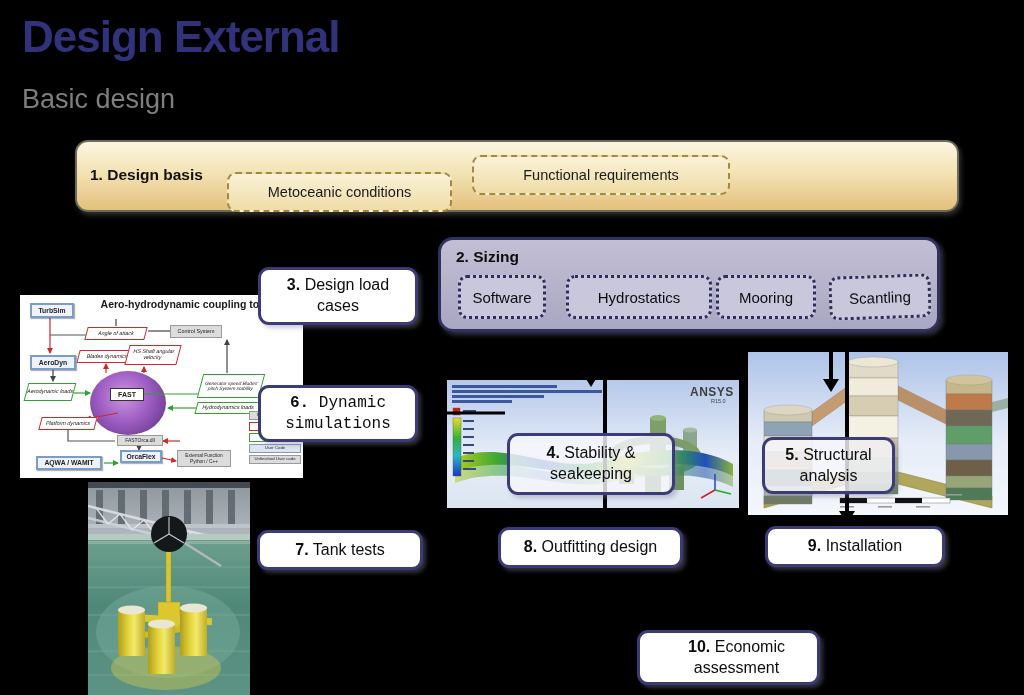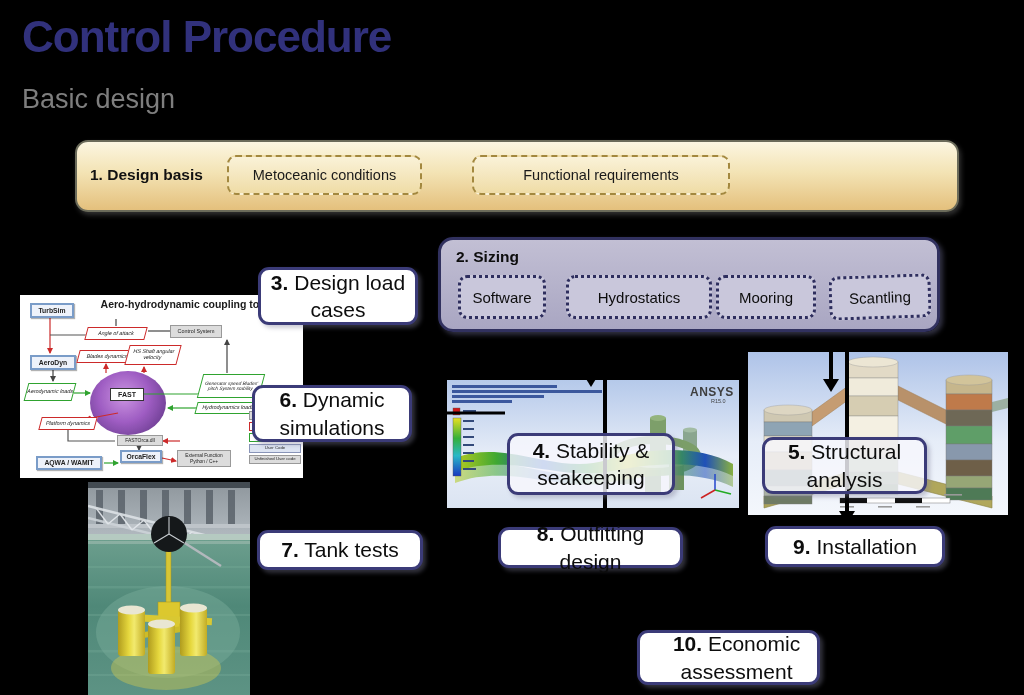--- a/index.html
+++ b/index.html
@@ -19,21 +19,21 @@
   
   .sizing{left:438px;top:237px;width:502px;height:95px;border:3px solid #31315F;border-radius:15px;
           background:linear-gradient(#C2BFD4,#A9A6C2);box-shadow:3px 3px 5px rgba(90,90,120,.55);box-sizing:border-box;}
   .sizing-label{left:15px;top:8px;font-size:15.5px;font-weight:bold;color:#0d0d0d;}
   .dotbox{border:3px dotted #2E2E5E;border-radius:9px;background:#C9C7DB;display:flex;align-items:center;
           justify-content:center;font-size:15px;color:#0d0d0d;top:35px;height:44px;box-sizing:border-box;}
 
   
   .stepbox{background:#fff;border:3px solid #3B3B78;border-radius:11px;display:flex;align-items:center;justify-content:center;
            box-shadow:3px 3px 4px rgba(125,125,150,.4);box-sizing:border-box;padding:2px 8px;}
-  .stepbox .txt{text-align:center;font-size:21px;line-height:1.3;color:#0d0d0d;}
+  .stepbox .txt{text-align:center;font-size:16px;line-height:1.3;color:#0d0d0d;}
   .stepbox .num{font-weight:bold;}
   .glass{background:rgba(247,247,252,.82);margin-top:48px;}
 
   
   .diagram{left:20px;top:295px;width:283px;height:183px;background:#fff;overflow:hidden;font-size:6px;}
   .fc{position:absolute;display:flex;align-items:center;justify-content:center;text-align:center;line-height:1.1;color:#222;box-sizing:border-box;}
   .fc-title{font-weight:bold;font-size:10.5px;color:#1a1a1a;}
   .fc-blue{background:#eef2fa;border:2px solid #7a9cc8;font-weight:bold;font-size:6.8px;box-shadow:1px 1px 1px rgba(0,0,0,.3);}
   .fc-gray{background:#dcdcdc;border:1px solid #999;font-size:5.4px;}
   .fc-red{background:#fff;border:1.5px solid #cc2a2a;font-size:5.4px;transform:skewX(-15deg);}
@@ -45,21 +45,21 @@
 
   
   .imgbox{overflow:hidden;}
   .smalltextbar{position:absolute;background:#1a3a8a;opacity:.8;height:2.5px;}
 </style>
 </head>
 <body>
 
 <div class="stage">
 
-  <div class="abs page-title">Control Procedure</div>
+  <div class="abs page-title">Design External</div>
   <div class="abs page-subtitle">Basic design</div>
 
   <div class="abs diagram imgbox">
     <div class="fc fc-title" style="left:55px;top:4px;width:225px;">Aero-hydrodynamic coupling tools</div>
     <div class="abs brain"></div>
     <svg class="abs" style="left:0;top:0;" width="283" height="183">
       <defs>
         <marker id="ar" viewBox="0 0 6 6" refX="5" refY="3" markerWidth="5" markerHeight="5" orient="auto">
             <path d="M0,0 L6,3 L0,6 Z" fill="context-stroke"></path>
           </marker>
@@ -326,45 +326,45 @@
     </g>
     <g fill="#000">
       <polygon points="583,374 599,374 591,387"></polygon>
       <polygon points="823,379 839,379 831,392"></polygon>
       <polygon points="839,511 855,511 847,524"></polygon>
     </g>
   </svg>
 
   <div class="abs basis">
     <div class="abs basis-label">1. Design basis</div>
-    <div class="abs dashbox" style="left:150px;width:195px;">Metoceanic conditions</div>
+    <div class="abs dashbox" style="left:150px;width:225px;margin-top:17px;">Metoceanic conditions</div>
     <div class="abs dashbox" style="left:395px;width:258px;">Functional requirements</div>
   </div>
 
   <div class="abs sizing">
     <div class="abs sizing-label">2. Sizing</div>
     <div class="abs dotbox" style="left:17px;width:88px;">Software</div>
     <div class="abs dotbox" style="left:125px;width:146px;">Hydrostatics</div>
     <div class="abs dotbox" style="left:275px;width:100px;">Mooring</div>
     <div class="abs dotbox" style="left:388px;width:102px;transform:rotate(-2deg);">Scantling</div>
   </div>
 
   <div class="abs stepbox" style="left:258px;top:267px;width:160px;height:58px;">
     <div class="txt"><span class="num">3.</span> <span>Design load cases</span></div>
   </div>
 
-  <div class="abs stepbox" style="left:252px;top:385px;width:160px;height:57px;">
+  <div class="abs stepbox" style="left:258px;top:385px;width:160px;height:57px;font-family:Liberation Mono, monospace;">
     <div class="txt"><span class="num">6.</span> <span>Dynamic simulations</span></div>
   </div>
 
   <div class="abs stepbox glass" style="left:507px;top:385px;width:168px;height:62px;">
     <div class="txt"><span class="num">4.</span> <span>Stability &amp; seakeeping</span></div>
   </div>
 
-  <div class="abs stepbox glass" style="left:762px;top:389px;width:165px;height:57px;">
+  <div class="abs stepbox glass" style="left:762px;top:389px;width:133px;height:57px;">
     <div class="txt"><span class="num">5.</span> <span>Structural analysis</span></div>
   </div>
 
   <div class="abs stepbox" style="left:257px;top:530px;width:166px;height:40px;">
     <div class="txt"><span class="num">7.</span> <span>Tank tests</span></div>
   </div>
 
   <div class="abs stepbox" style="left:498px;top:527px;width:185px;height:41px;">
     <div class="txt"><span class="num">8.</span> <span>Outfitting design</span></div>
   </div>

